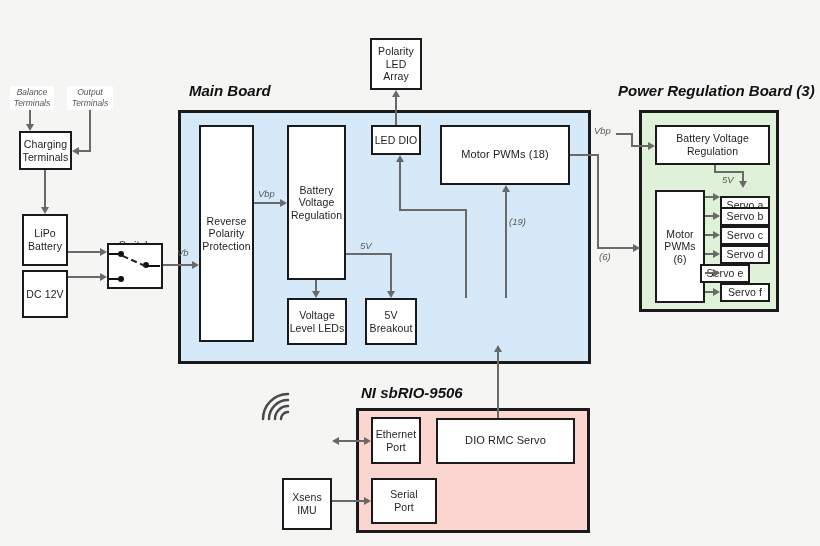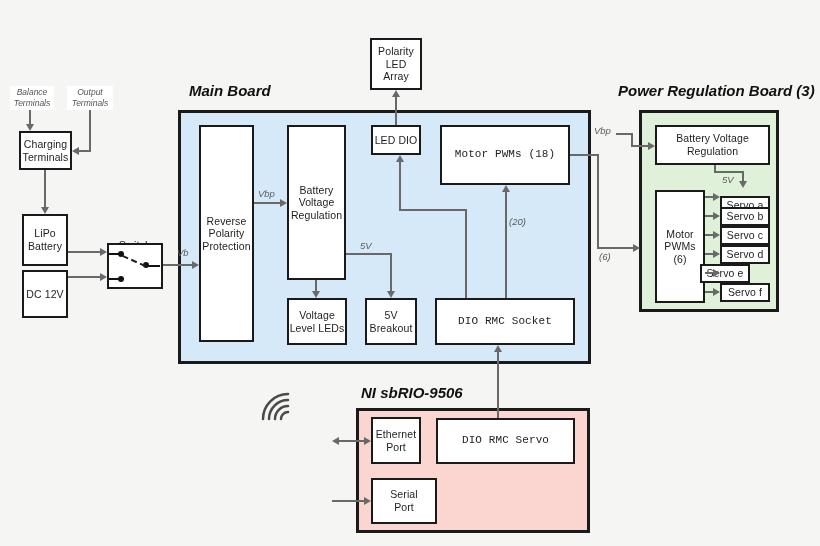--- a/index.html
+++ b/index.html
@@ -13,21 +13,21 @@
   *{margin:0;padding:0;box-sizing:border-box;}
   body{background:#e9e9e9;font-family:"Liberation Sans",sans-serif;}
   .canvas{position:relative;width:820px;height:546px;background:var(--bg);overflow:hidden;}
   .region{position:absolute;border:3px solid var(--border);}
   .region.blue{background:var(--blue);}
   .region.green{background:var(--green);}
   .region.pink{background:var(--pink);}
   .rtitle{position:absolute;font-size:15px;font-weight:bold;font-style:italic;color:#111;white-space:nowrap;}
   .box{position:absolute;background:#fff;border:2.5px solid var(--border);display:flex;align-items:center;justify-content:center;
        text-align:center;font-size:10.5px;line-height:1.2;color:#1d1d1d;white-space:pre-line;letter-spacing:.1px;}
-  .box.wide{font-size:11px;font-family:Liberation Mono, monospace;}
+  .box.wide{font-size:11px;}
   .box.servo{font-size:10.5px;}
   .toplabel{position:absolute;background:#fff;display:flex;align-items:center;justify-content:center;text-align:center;
        font-size:8.5px;font-style:italic;color:#555;line-height:1.3;white-space:pre-line;}
   .freelabel{position:absolute;font-size:11px;color:#1d1d1d;text-align:center;}
   .slabel{position:absolute;font-size:9.5px;font-style:italic;color:#5a5a5a;white-space:nowrap;}
   .h{position:absolute;height:2px;background:var(--line);}
   .v{position:absolute;width:2px;background:var(--line);}
   .a{position:absolute;width:0;height:0;}
   .a-r{border-top:4px solid transparent;border-bottom:4px solid transparent;border-left:7px solid var(--line);}
   .a-l{border-top:4px solid transparent;border-bottom:4px solid transparent;border-right:7px solid var(--line);}
@@ -78,21 +78,20 @@
 Protection</div>
   <div class="box" style="left:287px;top:125px;width:59px;height:155px">Battery
 Voltage
 Regulation</div>
   <div class="box" style="left:371px;top:125px;width:50px;height:30px">LED DIO</div>
   <div class="box wide" style="left:440px;top:125px;width:130px;height:60px">Motor PWMs (18)</div>
   <div class="box" style="left:287px;top:298px;width:60px;height:47px">Voltage
 Level LEDs</div>
   <div class="box" style="left:365px;top:298px;width:52px;height:47px">5V
 Breakout</div>
-  <div class="box wide" style="left:435px;top:298px;width:140px;height:47px">DIO RMC Socket</div>
   <div class="box" style="left:370px;top:38px;width:52px;height:52px">Polarity
 LED
 Array</div>
 
   <div class="box" style="left:655px;top:125px;width:115px;height:40px">Battery Voltage
 Regulation</div>
   <div class="box" style="left:655px;top:190px;width:50px;height:113px">Motor
 PWMs
 (6)</div>
   <div class="box servo" style="left:720px;top:196px;width:50px;height:19px">Servo a</div>
@@ -100,20 +99,22 @@
   <div class="box servo" style="left:720px;top:226px;width:50px;height:19px">Servo c</div>
   <div class="box servo" style="left:720px;top:245px;width:50px;height:19px">Servo d</div>
   <div class="box servo" style="left:700px;top:264px;width:50px;height:19px">Servo e</div>
   <div class="box servo" style="left:720px;top:283px;width:50px;height:19px">Servo f</div>
 
   <div class="box" style="left:371px;top:417px;width:50px;height:47px">Ethernet
 Port</div>
   <div class="box wide" style="left:436px;top:418px;width:139px;height:46px">DIO RMC Servo</div>
   <div class="box" style="left:371px;top:478px;width:66px;height:46px">Serial
 Port</div>
+  <div class="box" style="left:282px;top:478px;width:50px;height:52px">Xsens
+IMU</div>
 
   <svg style="position:absolute;left:250px;top:381px" width="40" height="40" viewBox="0 0 40 40">
     <path d="M 31 38 A 7 7 0 0 1 38 31" fill="none" stroke="#4a4a4a" stroke-width="2.5" stroke-linecap="round"></path>
     <path d="M 25 38 A 13 13 0 0 1 38 25" fill="none" stroke="#4a4a4a" stroke-width="2.5" stroke-linecap="round"></path>
     <path d="M 19 38 A 19 19 0 0 1 38 19" fill="none" stroke="#4a4a4a" stroke-width="2.5" stroke-linecap="round"></path>
     <path d="M 13 38 A 25 25 0 0 1 38 13" fill="none" stroke="#4a4a4a" stroke-width="2.5" stroke-linecap="round"></path>
   </svg>
 
   <div>
     <i class="v" style="left:29px;top:110px;height:15px"></i>
@@ -209,18 +210,18 @@
     <i class="a a-r" style="left:364px;top:437px"></i>
   </div>
   <div>
     <i class="h" style="left:332px;top:500px;width:32px"></i>
     <i class="a a-r" style="left:364px;top:497px"></i>
   </div>
 
   <span class="slabel" style="left:177px;top:247px">Vb</span>
   <span class="slabel" style="left:258px;top:188px">Vbp</span>
   <span class="slabel" style="left:360px;top:240px">5V</span>
-  <span class="slabel" style="left:509px;top:216px">(20)</span>
+  <span class="slabel" style="left:509px;top:216px">(19)</span>
   <span class="slabel" style="left:599px;top:251px">(6)</span>
   <span class="slabel" style="left:594px;top:125px">Vbp</span>
   <span class="slabel" style="left:722px;top:174px">5V</span>
 
 </div>
 
 </body></html>

